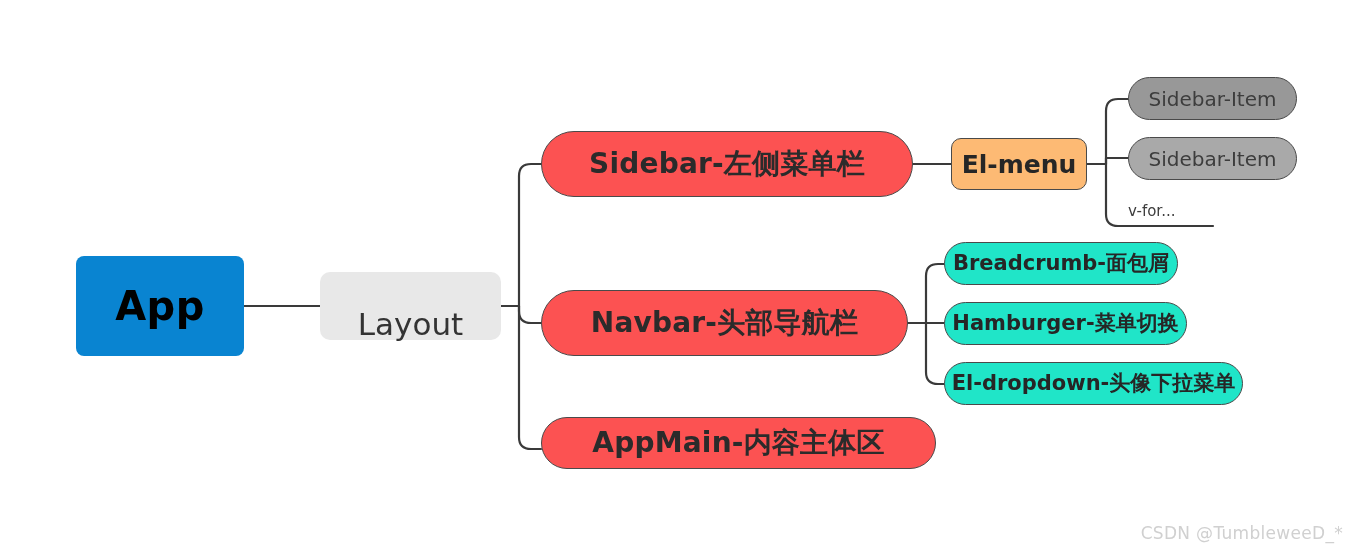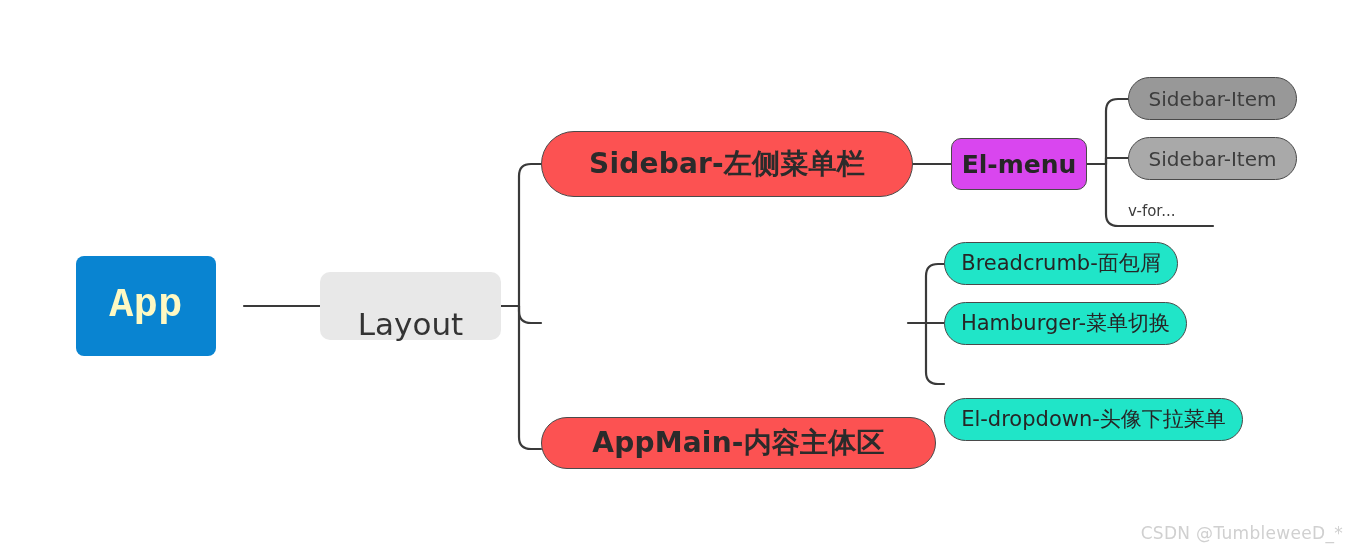--- a/index.html
+++ b/index.html
@@ -33,29 +33,28 @@
     justify-content: center;
     text-align: center;
     white-space: nowrap;
     line-height: 1;
   }
 
   
   .node-root {
     left: 76px;
     top: 256px;
-    width: 140px;
+    width: 168px;
     height: 100px;
     border-radius: 8px;
     background: #0984d1;
-    color: #fef9c3;
+    color: #000000;
     font-size: 40px;
     font-weight: 700;
     letter-spacing: 0.5px;
-    font-family: Liberation Mono, monospace;
   }
 
   
   .node-layout {
     left: 320px;
     top: 272px;
     width: 181px;
     height: 68px;
     border-radius: 10px;
     background: #e8e8e8;
@@ -79,40 +78,40 @@
   .node-sidebar  { left: 541px; top: 131px; width: 372px; height: 66px; }
   .node-navbar   { left: 541px; top: 290px; width: 367px; height: 66px; }
   .node-appmain  { left: 541px; top: 417px; width: 395px; height: 52px; }
 
   
   .node-elmenu {
     left: 951px;
     top: 138px;
     width: 136px;
     height: 52px;
-    background: #d946ef;
+    background: #fdba74;
     color: #262626;
     border: 1.4px solid #4a4a4a;
     border-radius: 10px;
     font-size: 25px;
     font-weight: 700;
   }
 
   
   .node-teal {
     background: #20e5c8;
     color: #262626;
     border: 1.4px solid #4a4a4a;
     border-radius: 999px;
     font-size: 21px;
-    font-weight: 400;
+    font-weight: 700;
   }
   .node-breadcrumb { left: 944px; top: 242px; width: 234px; height: 43px; }
   .node-hamburger  { left: 944px; top: 302px; width: 243px; height: 43px; }
-  .node-dropdown   { left: 944px; top: 362px; width: 299px; height: 43px; margin-top: 36px; }
+  .node-dropdown   { left: 944px; top: 362px; width: 299px; height: 43px; }
 
   
   .node-gray {
     color: #3d3d3d;
     border: 1.4px solid #4a4a4a;
     border-radius: 999px;
     font-size: 20px;
     font-weight: 400;
   }
   .node-item1 {
@@ -183,20 +182,23 @@
   </div>
 
   <div class="node node-layout">
     <span>Layout</span>
   </div>
 
   <div class="node node-red node-sidebar">
     <span>Sidebar-左侧菜单栏</span>
   </div>
 
+  <div class="node node-red node-navbar">
+    <span>Navbar-头部导航栏</span>
+  </div>
 
   <div class="node node-red node-appmain">
     <span>AppMain-内容主体区</span>
   </div>
 
   <div class="node node-elmenu">
     <span>El-menu</span>
   </div>
 
   <div class="node node-gray node-item1">

